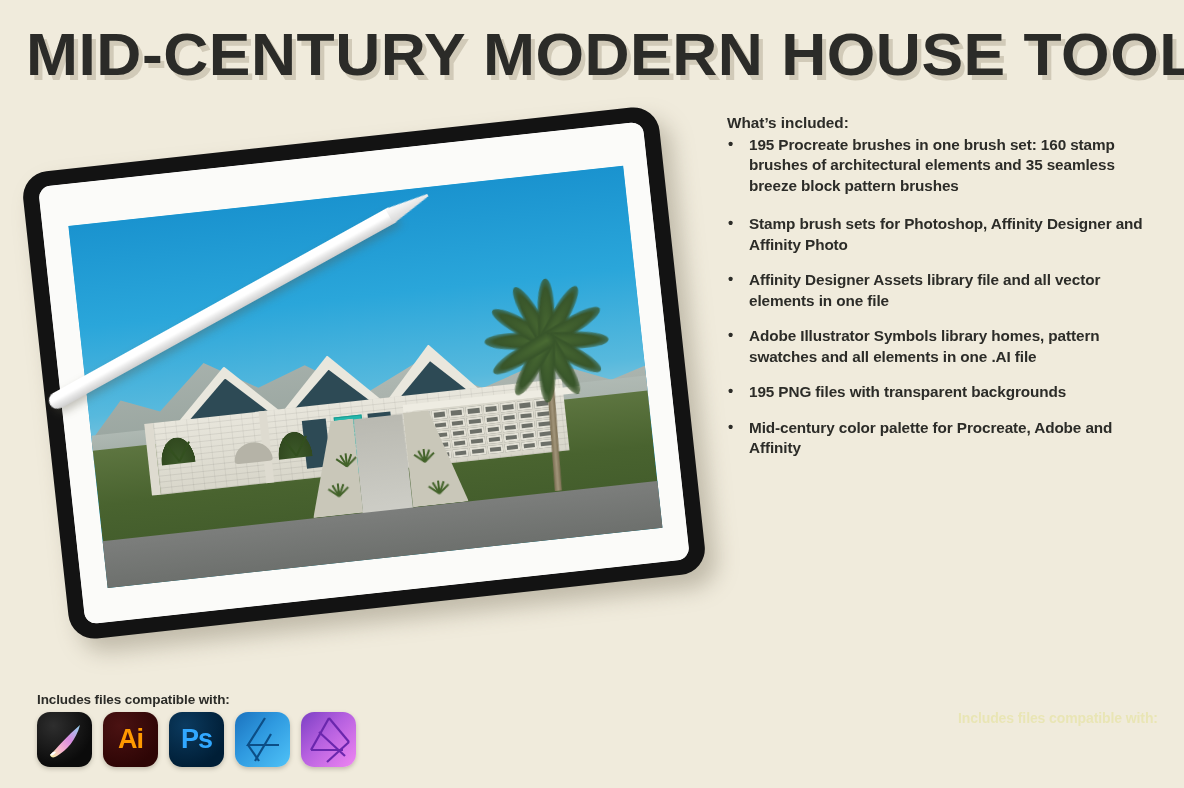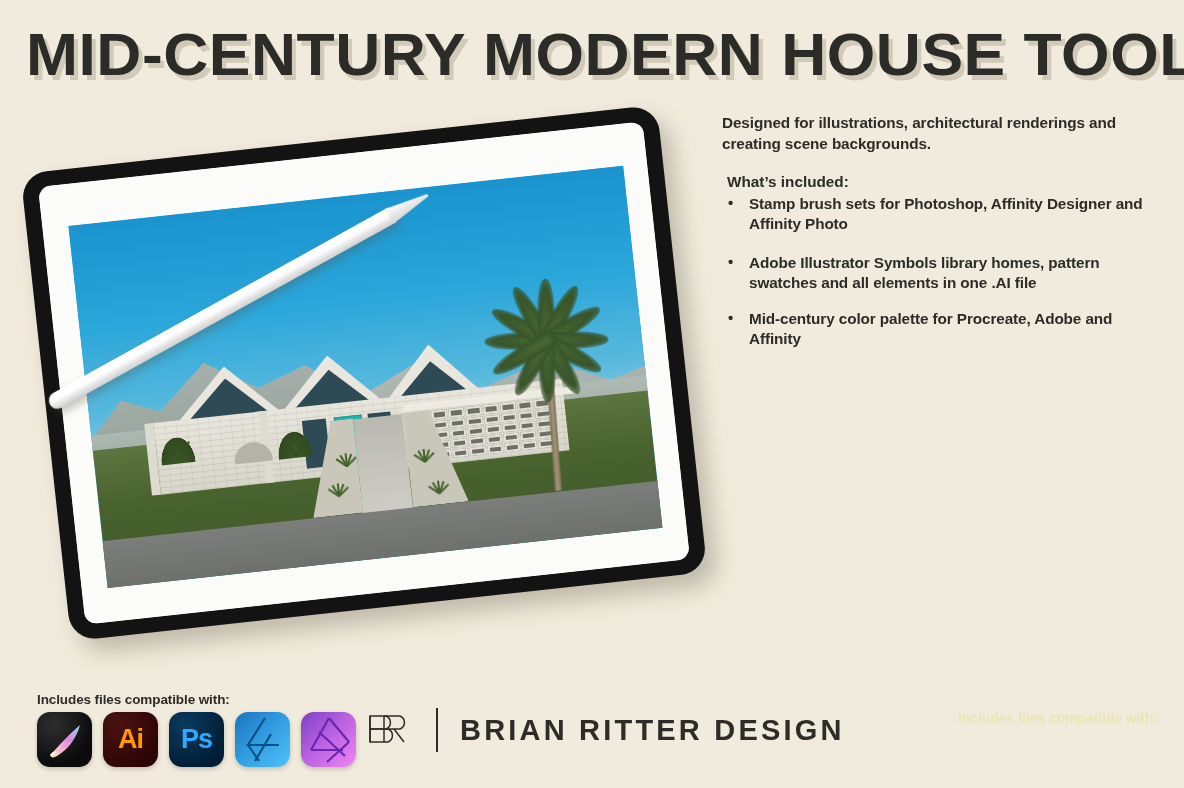--- a/index.html
+++ b/index.html
@@ -606,25 +606,27 @@
       </div>
     </div>
 
     <div id="pencil">
       <div id="pencil-body"></div>
       <div id="pencil-tip"></div>
     </div>
   </div>
 
   <div id="right-col">
-    <p class="para">Designed for illustrations, architectural renderings and creating scene backgrounds.</p>
     <div id="whats-included">What’s included:</div>
     <ul id="feature-list">
+      <li>195 Procreate brushes in one brush set: 160 stamp brushes of architectural elements and 35 seamless breeze block pattern brushes</li>
       <li>Stamp brush sets for Photoshop, Affinity Designer and Affinity Photo</li>
+      <li>Affinity Designer Assets library file and all vector elements in one file</li>
       <li>Adobe Illustrator Symbols library homes, pattern swatches and all elements in one .AI file</li>
+      <li>195 PNG files with transparent backgrounds</li>
       <li>Mid-century color palette for Procreate, Adobe and Affinity</li>
     </ul>
   </div>
 
   <div id="watermark">Includes files compatible with:</div>
 
   <div id="footer">
     <div id="compat-label">Includes files compatible with:</div>
 
     <div id="app-icons">
@@ -664,29 +666,15 @@
             <path d="M28 6 L10 38"></path>
             <path d="M28 6 L48 30"></path>
             <path d="M10 38 L42 38"></path>
             <path d="M48 30 L26 50"></path>
             <path d="M18 20 L44 44"></path>
           </g>
         </svg>
       </div>
     </div>
 
-    <div id="brand">
-      <svg width="52" height="44" viewBox="0 0 52 44">
-        <g fill="none" stroke="#2c2c28" stroke-width="1.5">
-          <path d="M8 8 H24 a7 7 0 0 1 0 13 H8 Z"></path>
-          <path d="M8 21 H26 a7 7 0 0 1 0 13 H8 Z"></path>
-          <path d="M8 8 V34"></path>
-          <path d="M22 8 V34"></path>
-          <path d="M22 8 H38 a7 7 0 0 1 0 13 H22"></path>
-          <path d="M32 21 L42 34"></path>
-        </g>
-      </svg>
-      <div id="brand-divider"></div>
-      <div id="brand-name">BRIAN RITTER DESIGN</div>
-    </div>
   </div>
 
 </div>
 
 </body></html>

